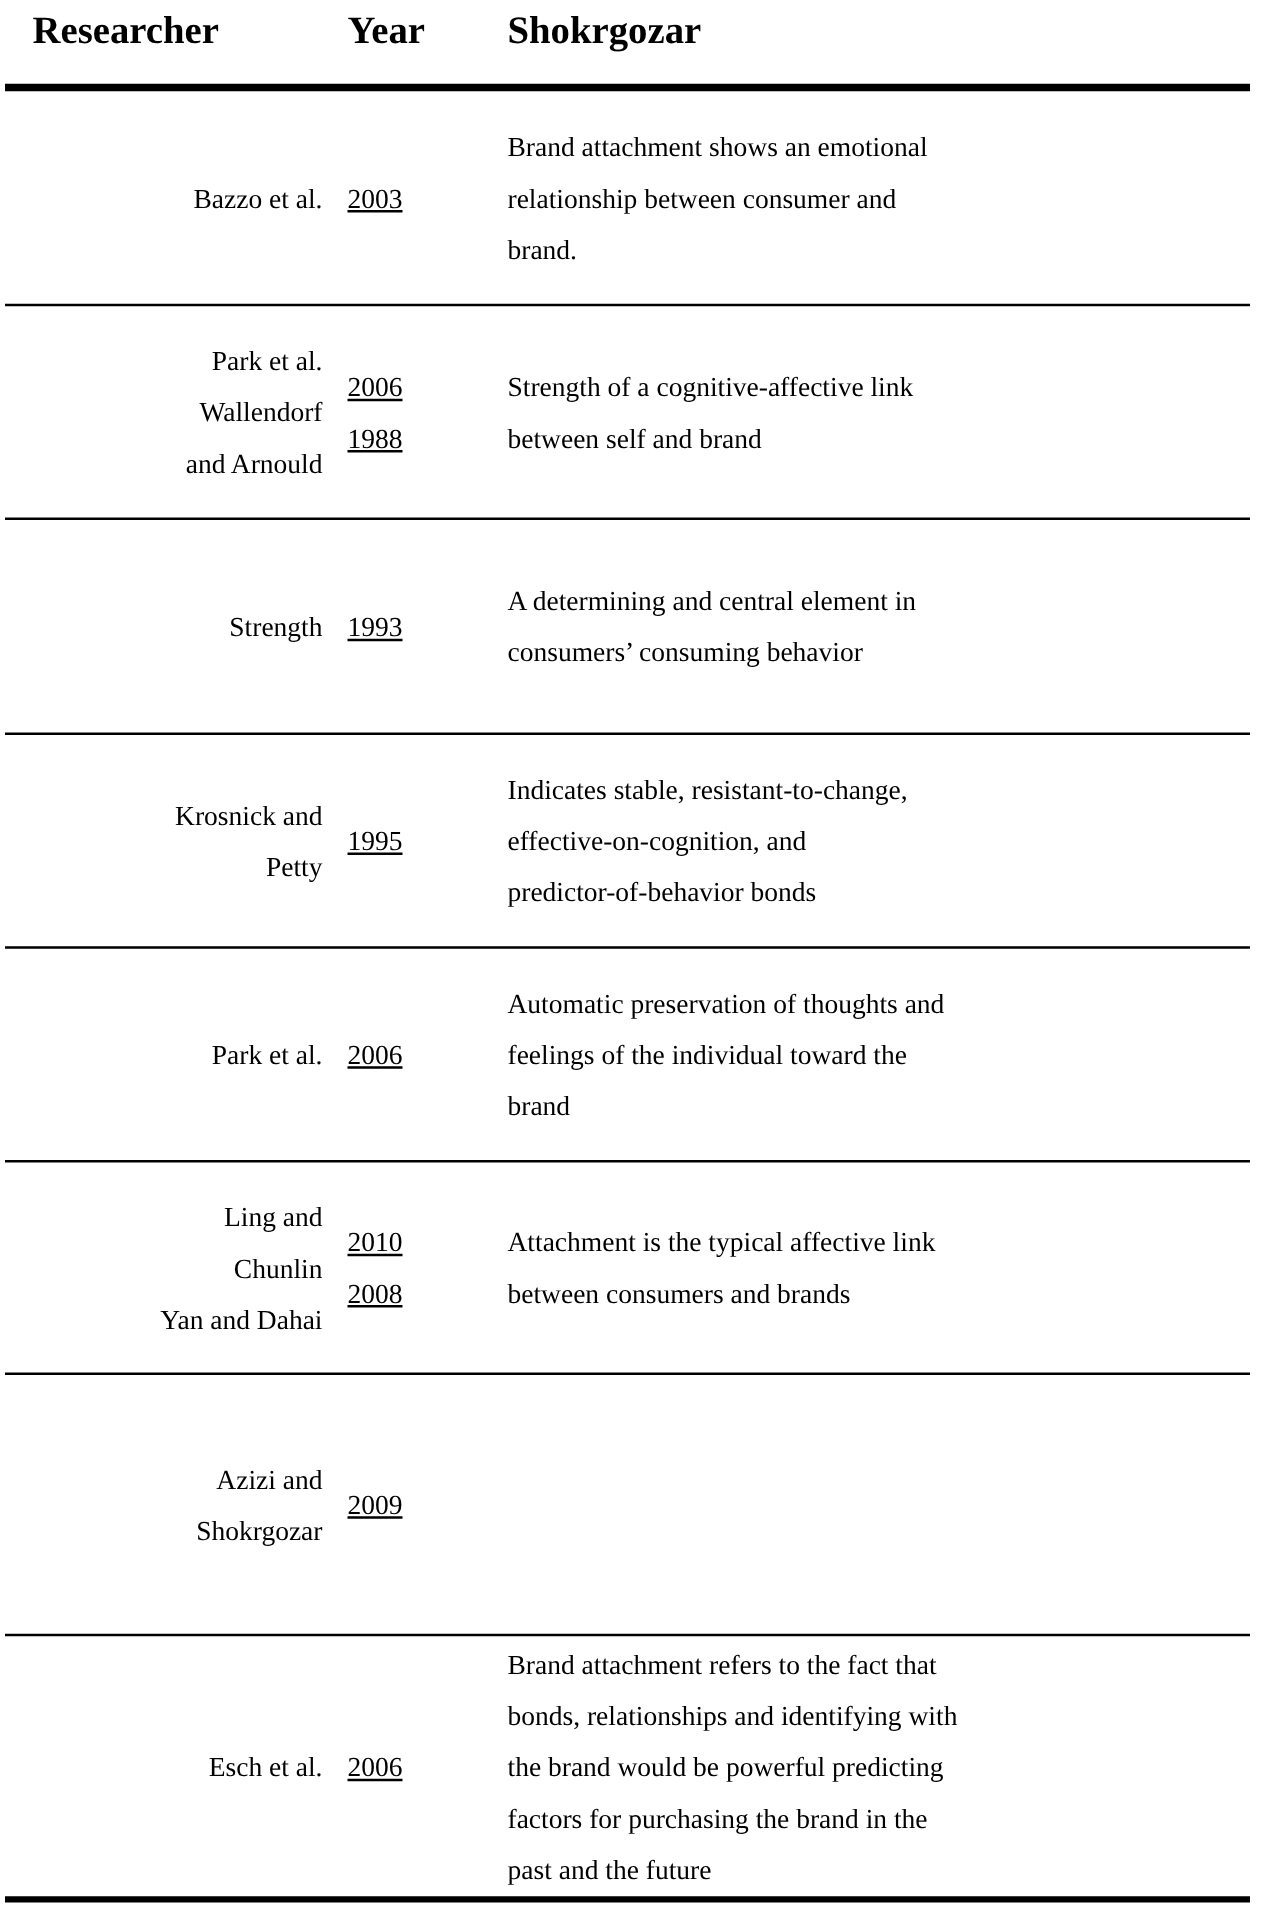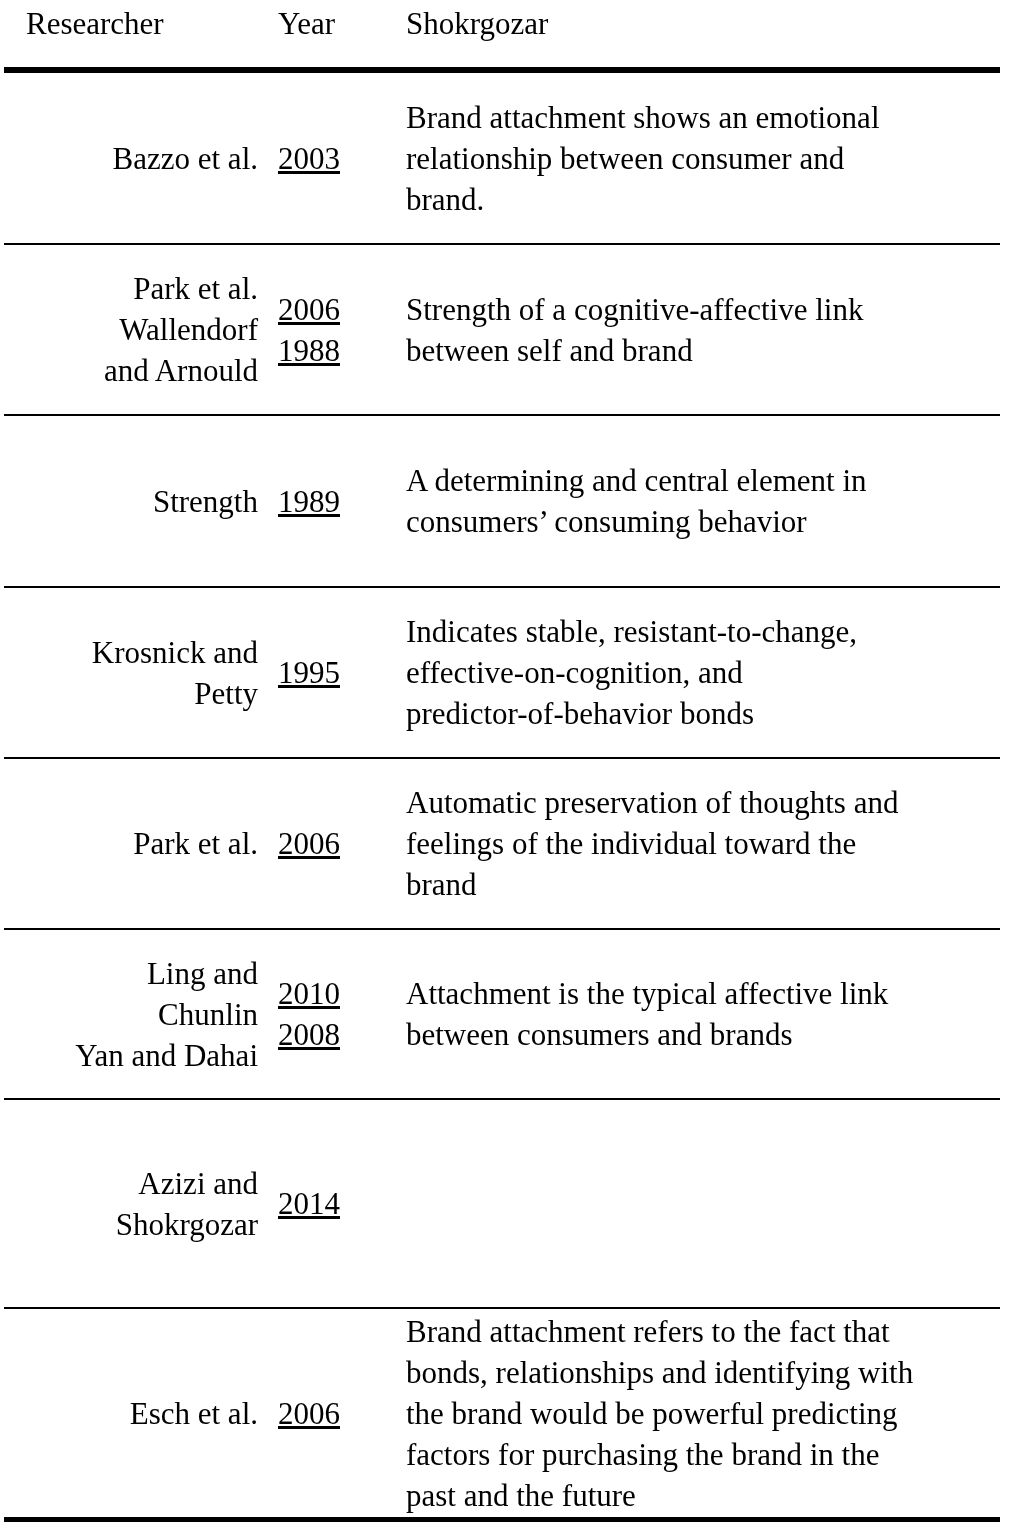--- a/index.html
+++ b/index.html
@@ -5,29 +5,29 @@
     html, body { margin: 0; padding: 0; background: #ffffff; }
     body {
       width: 1012px; height: 1526px; position: relative; overflow: hidden;
       font-family: "Liberation Serif", "DejaVu Serif", serif;
       color: #000;
     }
     .table { position: absolute; left: 4px; top: 0; width: 996px; }
     .header {
       position: relative; height: 67px;
       border-bottom: 6px solid #000;
-      font-weight: normal; font-size: 31px;
+      font-weight: bold; font-size: 31px;
     }
     .header span { position: absolute; top: 6px; }
     .row { position: relative; border-bottom: 2px solid #000; }
     .row.last { border-bottom: 5px solid #000; }
     .cell {
       position: absolute; top: 0; bottom: 0;
       display: flex; flex-direction: column; justify-content: center;
-      font-size: 31px; line-height: 41px; white-space: pre-line;
+      font-size: 22px; line-height: 41px; white-space: pre-line;
     }
     .c-researcher { left: 14px; width: 240px; text-align: right; }
     .c-year { left: 274px; width: 110px; text-decoration: underline; }
     .c-def { left: 402px; width: 594px; }
   </style>
 </head>
 <body>
 
 <div class="table">
   <div class="header">
@@ -49,21 +49,21 @@
 Wallendorf
 and Arnould</div>
     <div class="cell c-year">2006
 1988</div>
     <div class="cell c-def">Strength of a cognitive-affective link
 between self and brand</div>
   </div>
 
   <div class="row" style="height:170px">
     <div class="cell c-researcher">Strength</div>
-    <div class="cell c-year">1989</div>
+    <div class="cell c-year">1993</div>
     <div class="cell c-def">A determining and central element in
 consumers’ consuming behavior</div>
   </div>
 
   <div class="row" style="height:169px">
     <div class="cell c-researcher">Krosnick and
 Petty</div>
     <div class="cell c-year">1995</div>
     <div class="cell c-def">Indicates stable, resistant-to-change,
 effective-on-cognition, and
@@ -84,21 +84,21 @@
 Yan and Dahai</div>
     <div class="cell c-year">2010
 2008</div>
     <div class="cell c-def">Attachment is the typical affective link
 between consumers and brands</div>
   </div>
 
   <div class="row" style="height:207px">
     <div class="cell c-researcher">Azizi and
 Shokrgozar</div>
-    <div class="cell c-year">2014</div>
+    <div class="cell c-year">2009</div>
   </div>
 
   <div class="row last" style="height:208px">
     <div class="cell c-researcher">Esch et al.</div>
     <div class="cell c-year">2006</div>
     <div class="cell c-def">Brand attachment refers to the fact that
 bonds, relationships and identifying with
 the brand would be powerful predicting
 factors for purchasing the brand in the
 past and the future</div>

